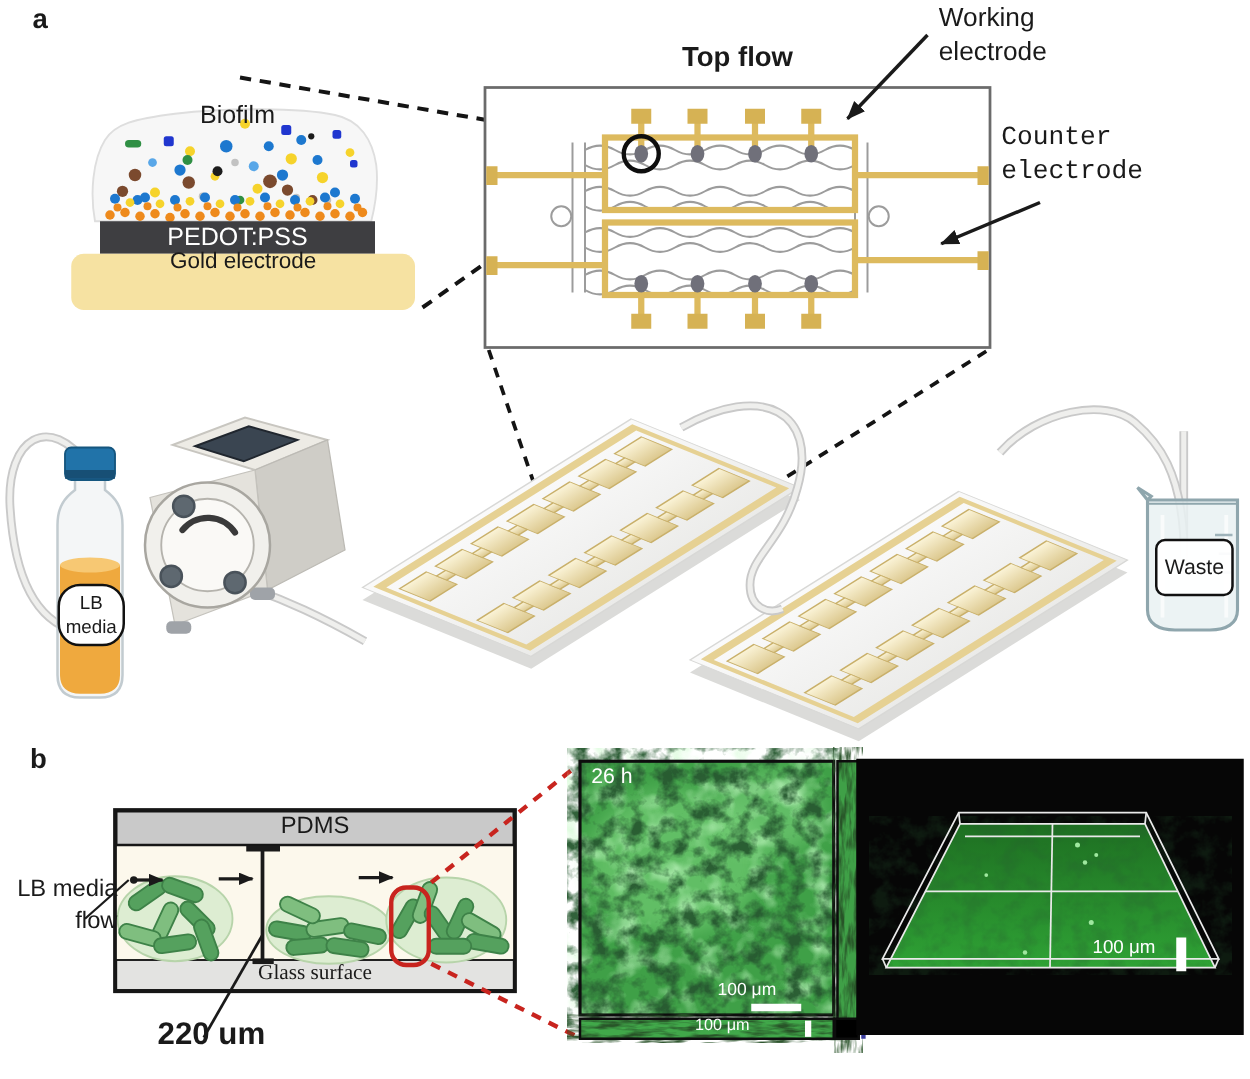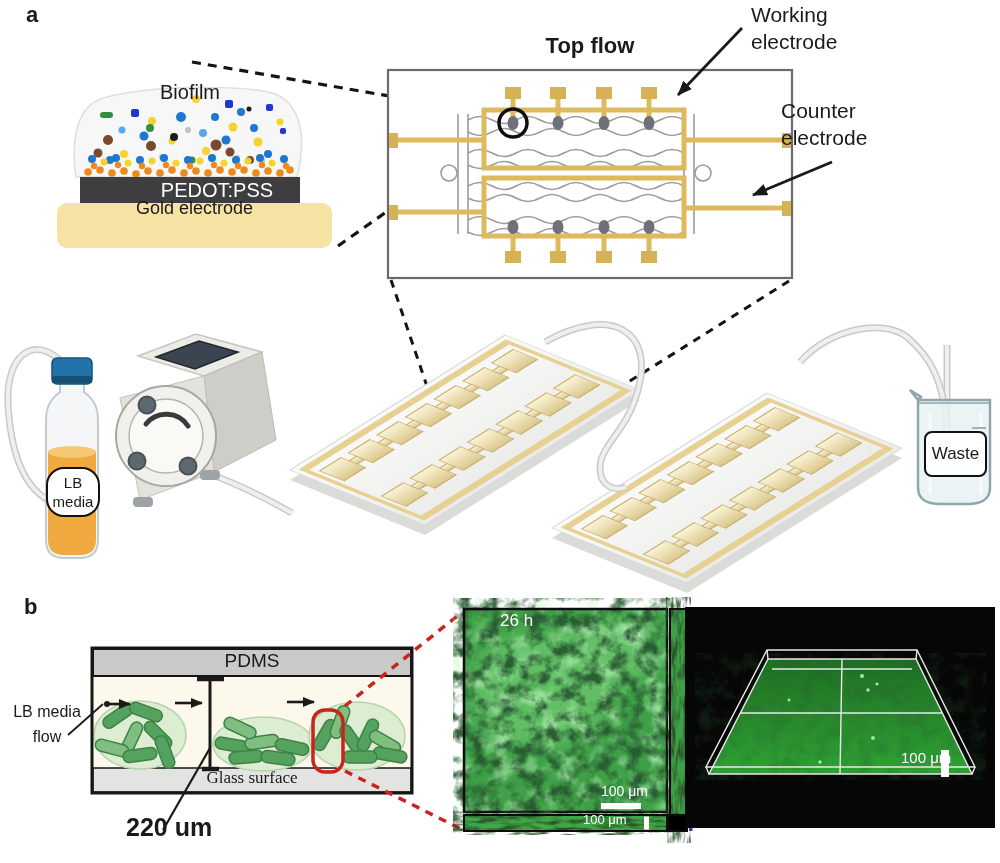--- a/index.html
+++ b/index.html
@@ -2,21 +2,21 @@
 <html><head>
 <meta charset="utf-8">
 <style>
   html,body{margin:0;padding:0;background:#fff;}
   .stage{position:relative;width:1000px;height:863px;background:#ffffff;overflow:hidden;
          font-family:"Liberation Sans","DejaVu Sans",sans-serif;color:#1a1a1a;}
   .stage svg.gfx{position:absolute;left:0;top:0;z-index:1;}
   .txt{position:absolute;z-index:3;pointer-events:none;white-space:pre-line;}
   .center{text-align:center;}
   .bold{font-weight:bold;}
-  .white{color:#ffffff;padding-left:27px;}
+  .white{color:#ffffff;}
   .labelbox{position:absolute;z-index:3;background:#ffffff;border:2.5px solid #111;
             text-align:center;pointer-events:none;}
 </style>
 </head>
 <body>
 
 <div class="stage">
 
 <svg class="gfx" width="1000" height="863" viewBox="0 0 1000 863">
 <defs>
@@ -478,27 +478,27 @@
   <rect x="941" y="750" width="8" height="27" fill="#ffffff"></rect>
 </g>
 </svg>
 
 <div class="txt bold" style="left:26px;top:2px;font-size:22px;">a</div>
 <div class="txt center" style="left:100px;top:81px;width:180px;font-size:20px;">Biofilm</div>
 <div class="txt center white" style="left:80px;top:179px;width:220px;font-size:20px;">PEDOT:PSS</div>
 <div class="txt center" style="left:57px;top:198px;width:275px;font-size:18px;">Gold electrode</div>
 <div class="txt center bold" style="left:388px;top:33px;width:404px;font-size:22px;">Top flow</div>
 <div class="txt" style="left:751px;top:1px;width:120px;font-size:21px;line-height:27px;">Working electrode</div>
-<div class="txt" style="left:781px;top:97px;width:120px;font-size:21px;line-height:27px;">Counter electrode</div>
+<div class="txt" style="left:801px;top:97px;width:120px;font-size:21px;line-height:27px;font-family:Liberation Mono, monospace;">Counter electrode</div>
 <div class="labelbox" style="left:46px;top:467px;width:50px;border-radius:18px;padding:4px 0;font-size:15px;line-height:19px;">LB media</div>
 <div class="labelbox" style="left:924px;top:431px;width:59px;height:42px;border-radius:8px;font-size:17px;line-height:42px;background:rgba(255,255,255,0.95);">Waste</div>
 
 <div class="txt bold" style="left:24px;top:594px;font-size:22px;">b</div>
 <div class="txt center" style="left:93px;top:650px;width:318px;font-size:19px;">PDMS</div>
-<div class="txt center" style="left:0px;top:699px;width:94px;font-size:16px;line-height:25px;">LB media flow</div>
+<div class="txt center" style="left:0px;top:699px;width:94px;font-size:19px;line-height:25px;text-align:right;">LB media flow</div>
 <div class="txt center" style="left:93px;top:768px;width:318px;font-size:17px;font-family:Liberation Serif, serif;">Glass surface</div>
 <div class="txt" style="left:126px;top:813px;font-size:25px;font-weight:bold;">220 um</div>
 
 <div class="txt white" style="left:473px;top:611px;font-size:17px;">26 h</div>
 <div class="txt white" style="left:574px;top:783px;font-size:14px;">100 μm</div>
 <div class="txt white" style="left:556px;top:812px;font-size:13px;">100 μm</div>
 <div class="txt white" style="left:874px;top:749px;font-size:15px;">100 μm</div>
 
 </div>
 

